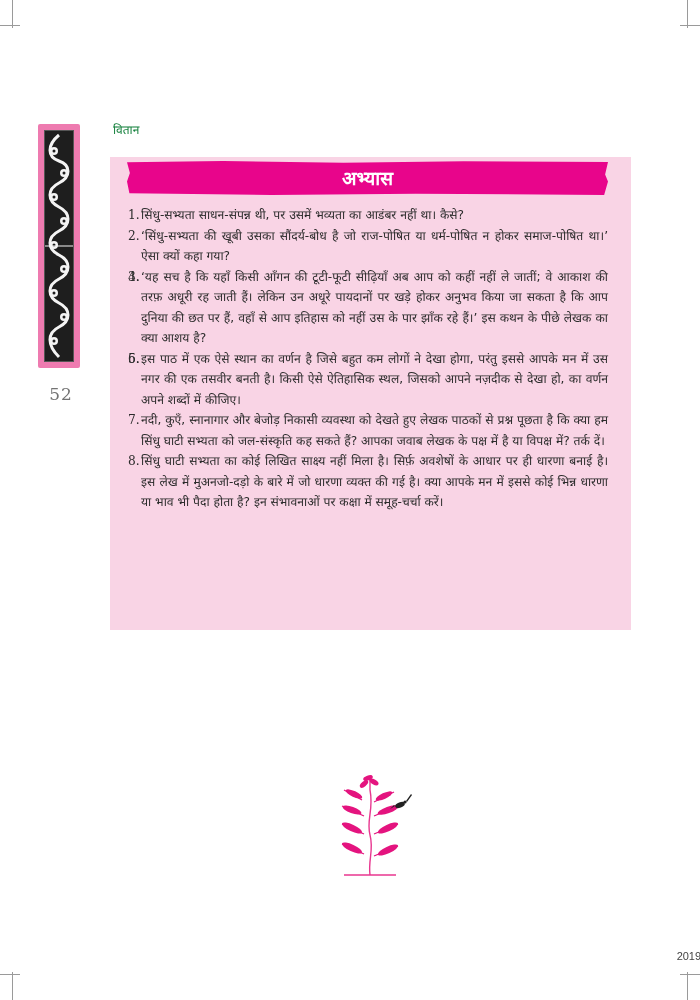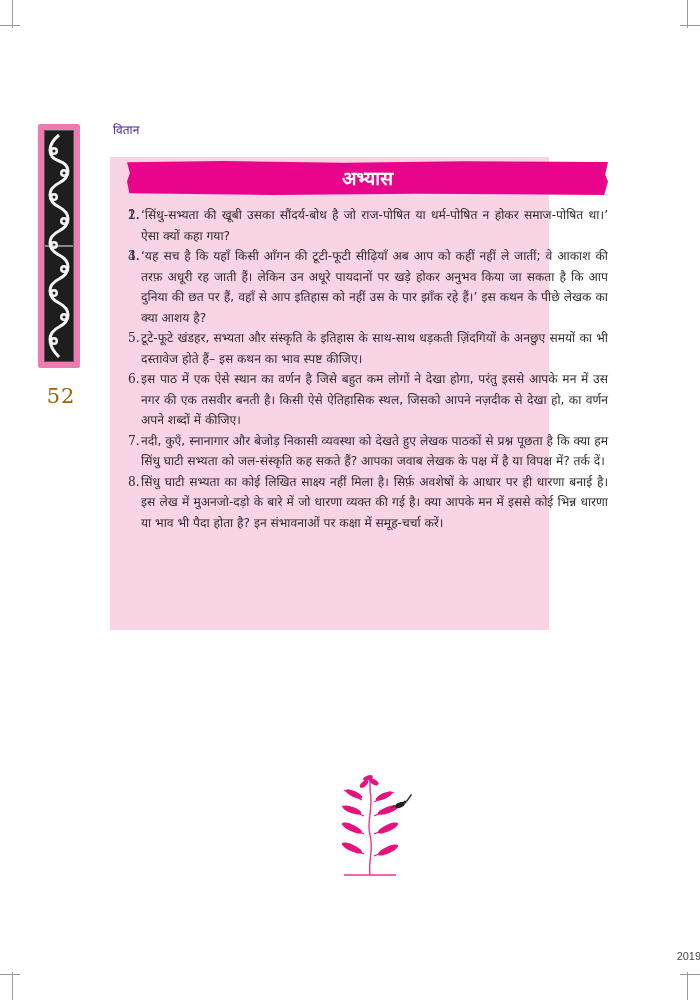--- a/index.html
+++ b/index.html
@@ -20,21 +20,21 @@
       background: #9a9a9a;
     }
     .crop.h { height: 1px; width: 20px; }
     .crop.v { width: 1px; height: 28px; }
 
     .running-head {
       position: absolute;
       left: 113px;
       top: 121px;
       font-size: 12px;
-      color: #4c1d95;
+      color: #15803d;
       font-family: "DejaVu Sans", sans-serif;
     }
 
     .border-ornament {
       position: absolute;
       left: 38px;
       top: 124px;
       width: 42px;
       height: 244px;
       background: #ee7bb0;
@@ -48,30 +48,30 @@
       overflow: hidden;
     }
     .border-ornament svg { display:block; }
 
     .page-number {
       position: absolute;
       left: 36px;
       top: 384px;
       width: 50px;
       text-align: center;
-      font-size: 21px;
-      color: #a16207;
+      font-size: 17px;
+      color: #737373;
       letter-spacing: 1px;
     }
 
     .exercise-box {
       position: absolute;
       left: 110px;
       top: 157px;
-      width: 439px;
+      width: 521px;
       height: 473px;
       background: #f9d4e5;
     }
     .banner {
       position: absolute;
       left: 17px;
       top: 4px;
       width: 481px;
       height: 34px;
       background: #e8058b;
@@ -184,35 +184,35 @@
 <div class="page-number">52</div>
 
 <div class="exercise-box">
   <div class="banner">
     <div class="banner-title">अभ्यास</div>
   </div>
 
   <ol class="questions">
     <li>
       <span class="num">1.</span>
+      <span>सिंधु-सभ्यता साधन-संपन्न थी, पर उसमें भव्यता का आडंबर नहीं था। कैसे?</span>
     </li>
     <li>
       <span class="num">2.</span>
       <span>‘सिंधु-सभ्यता की खूबी उसका सौंदर्य-बोध है जो राज-पोषित या धर्म-पोषित न होकर समाज-पोषित था।’ ऐसा क्यों कहा गया?</span>
     </li>
     <li>
       <span class="num">3.</span>
     </li>
     <li>
       <span class="num">4.</span>
       <span>‘यह सच है कि यहाँ किसी आँगन की टूटी-फूटी सीढ़ियाँ अब आप को कहीं नहीं ले जातीं; वे आकाश की तरफ़ अधूरी रह जाती हैं। लेकिन उन अधूरे पायदानों पर खड़े होकर अनुभव किया जा सकता है कि आप दुनिया की छत पर हैं, वहाँ से आप इतिहास को नहीं उस के पार झाँक रहे हैं।’ इस कथन के पीछे लेखक का क्या आशय है?</span>
     </li>
     <li>
       <span class="num">5.</span>
-      <span>टूटे-फूटे खंडहर, सभ्यता और संस्कृति के इतिहास के साथ-साथ धड़कती ज़िंदगियों के अनछुए समयों का भी दस्तावेज होते हैं– इस कथन का भाव स्पष्ट कीजिए।</span>
     </li>
     <li>
       <span class="num">6.</span>
       <span>इस पाठ में एक ऐसे स्थान का वर्णन है जिसे बहुत कम लोगों ने देखा होगा, परंतु इससे आपके मन में उस नगर की एक तसवीर बनती है। किसी ऐसे ऐतिहासिक स्थल, जिसको आपने नज़दीक से देखा हो, का वर्णन अपने शब्दों में कीजिए।</span>
     </li>
     <li>
       <span class="num">7.</span>
       <span>नदी, कुएँ, स्नानागार और बेजोड़ निकासी व्यवस्था को देखते हुए लेखक पाठकों से प्रश्न पूछता है कि क्या हम सिंधु घाटी सभ्यता को </span><span class="bold">जल-संस्कृति</span><span> कह सकते हैं? आपका जवाब लेखक के पक्ष में है या विपक्ष में? तर्क दें।</span>
     </li>
     <li>

